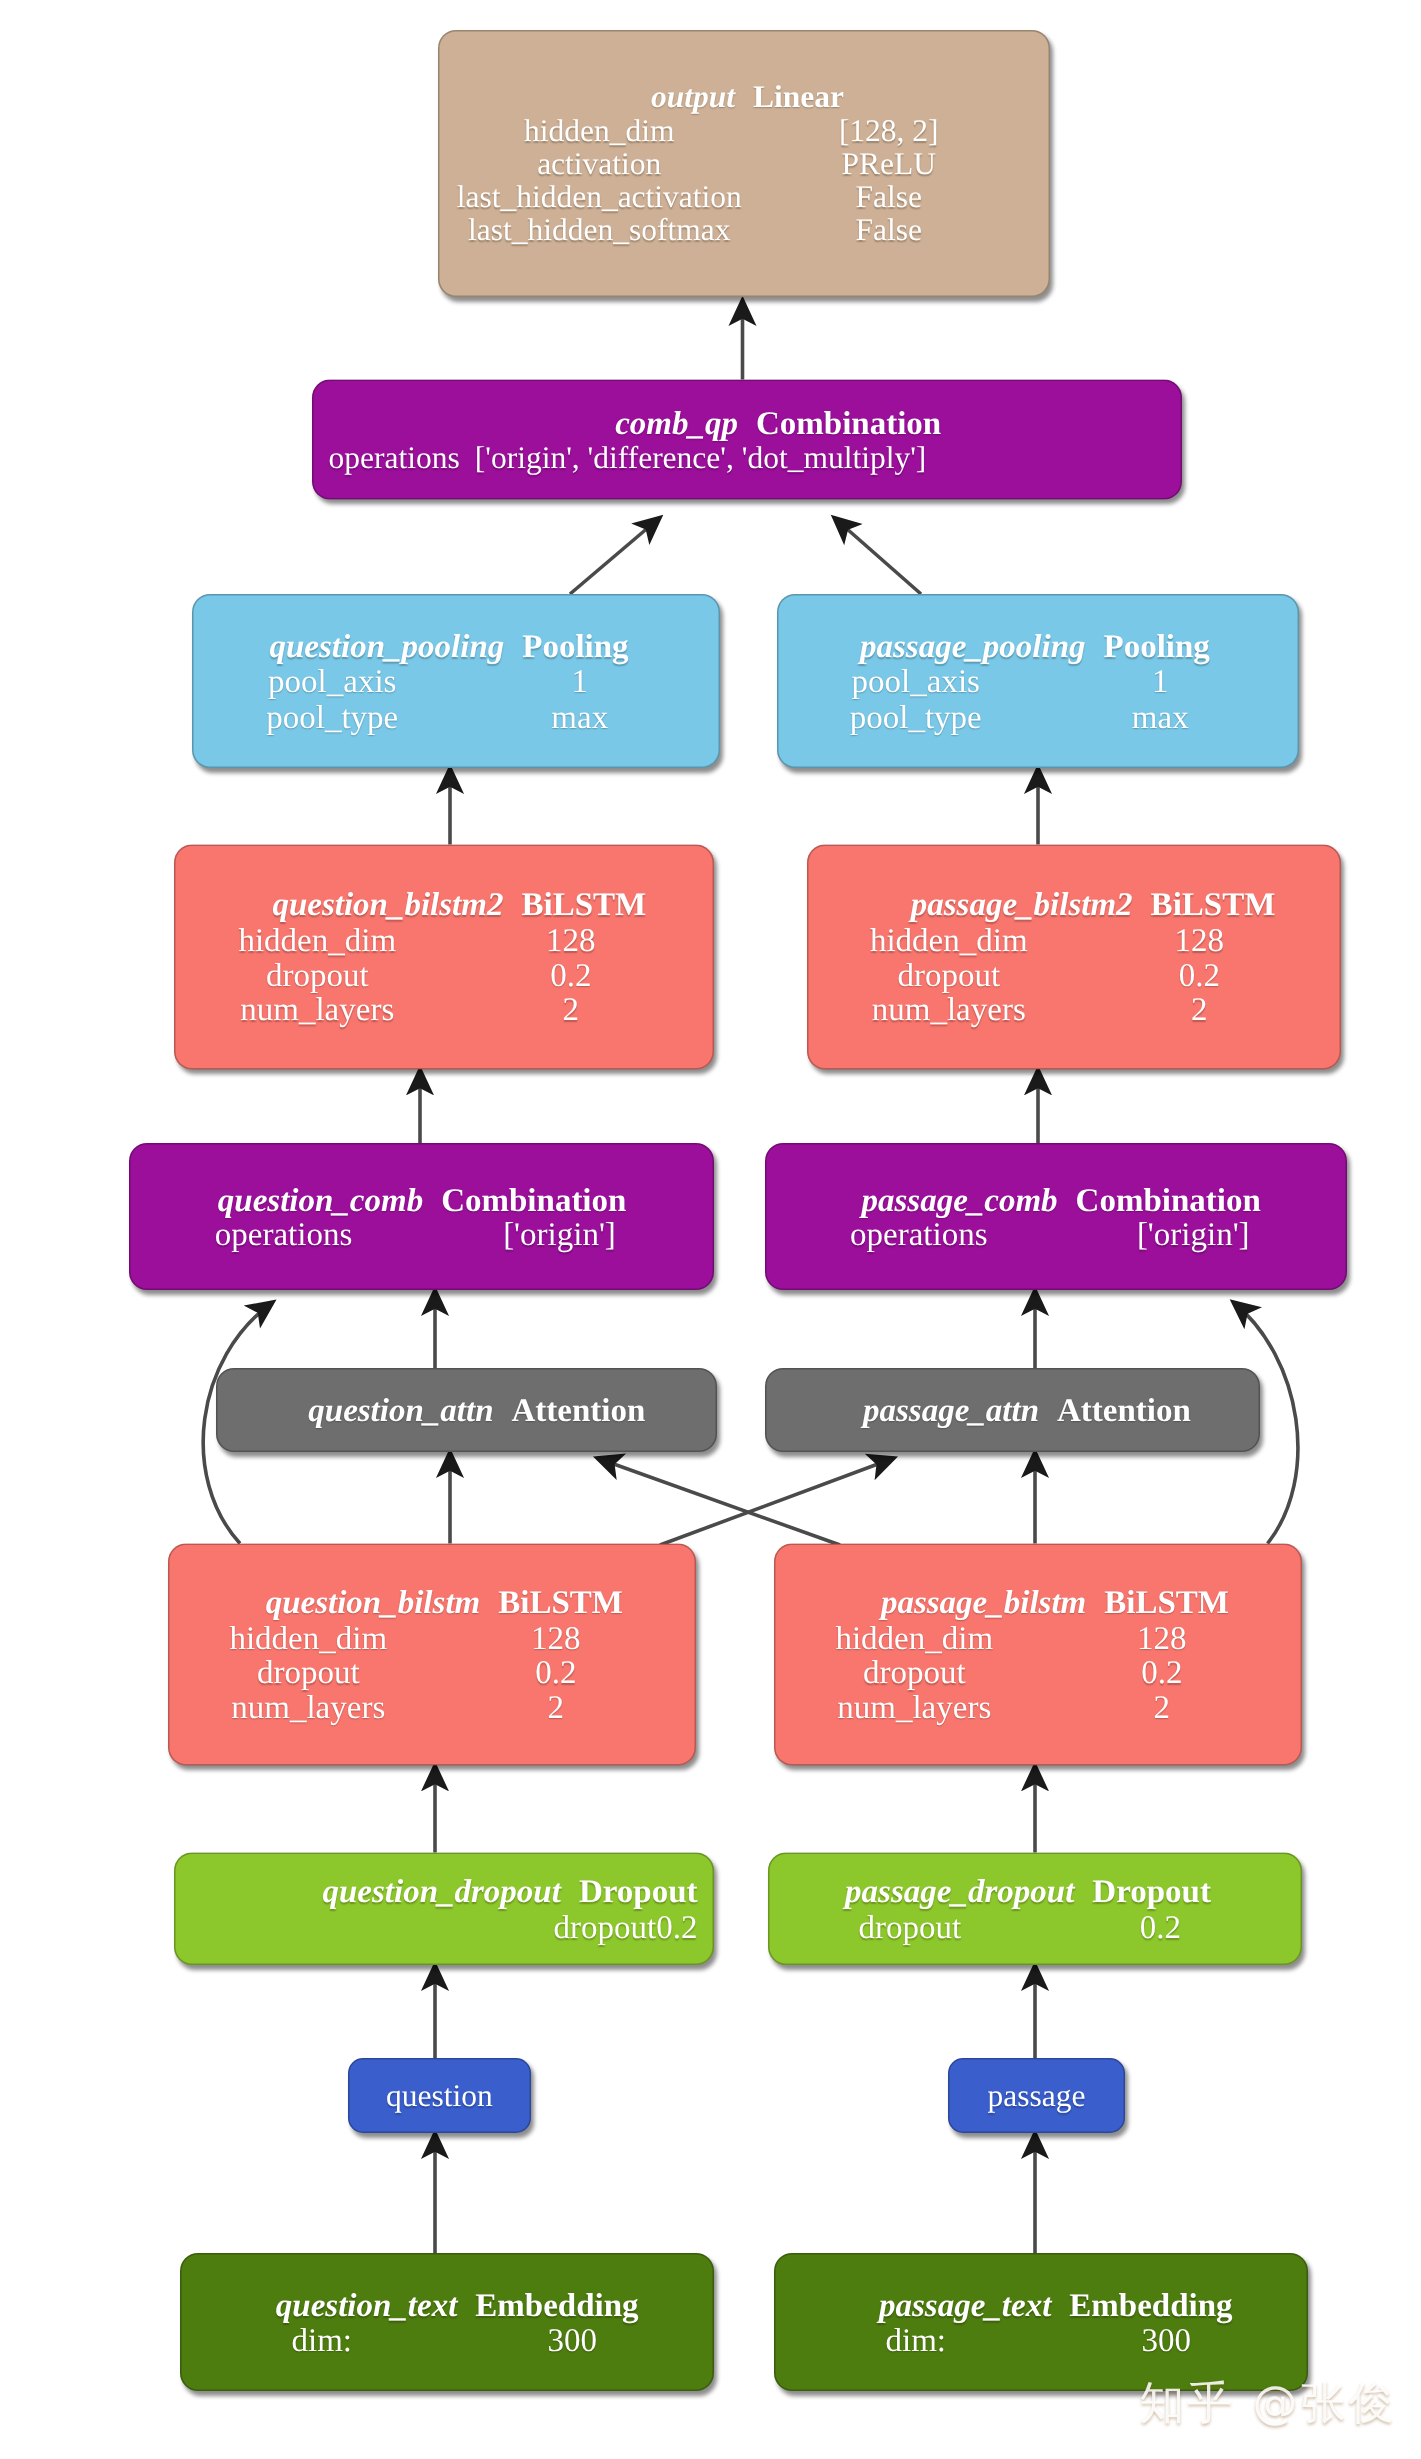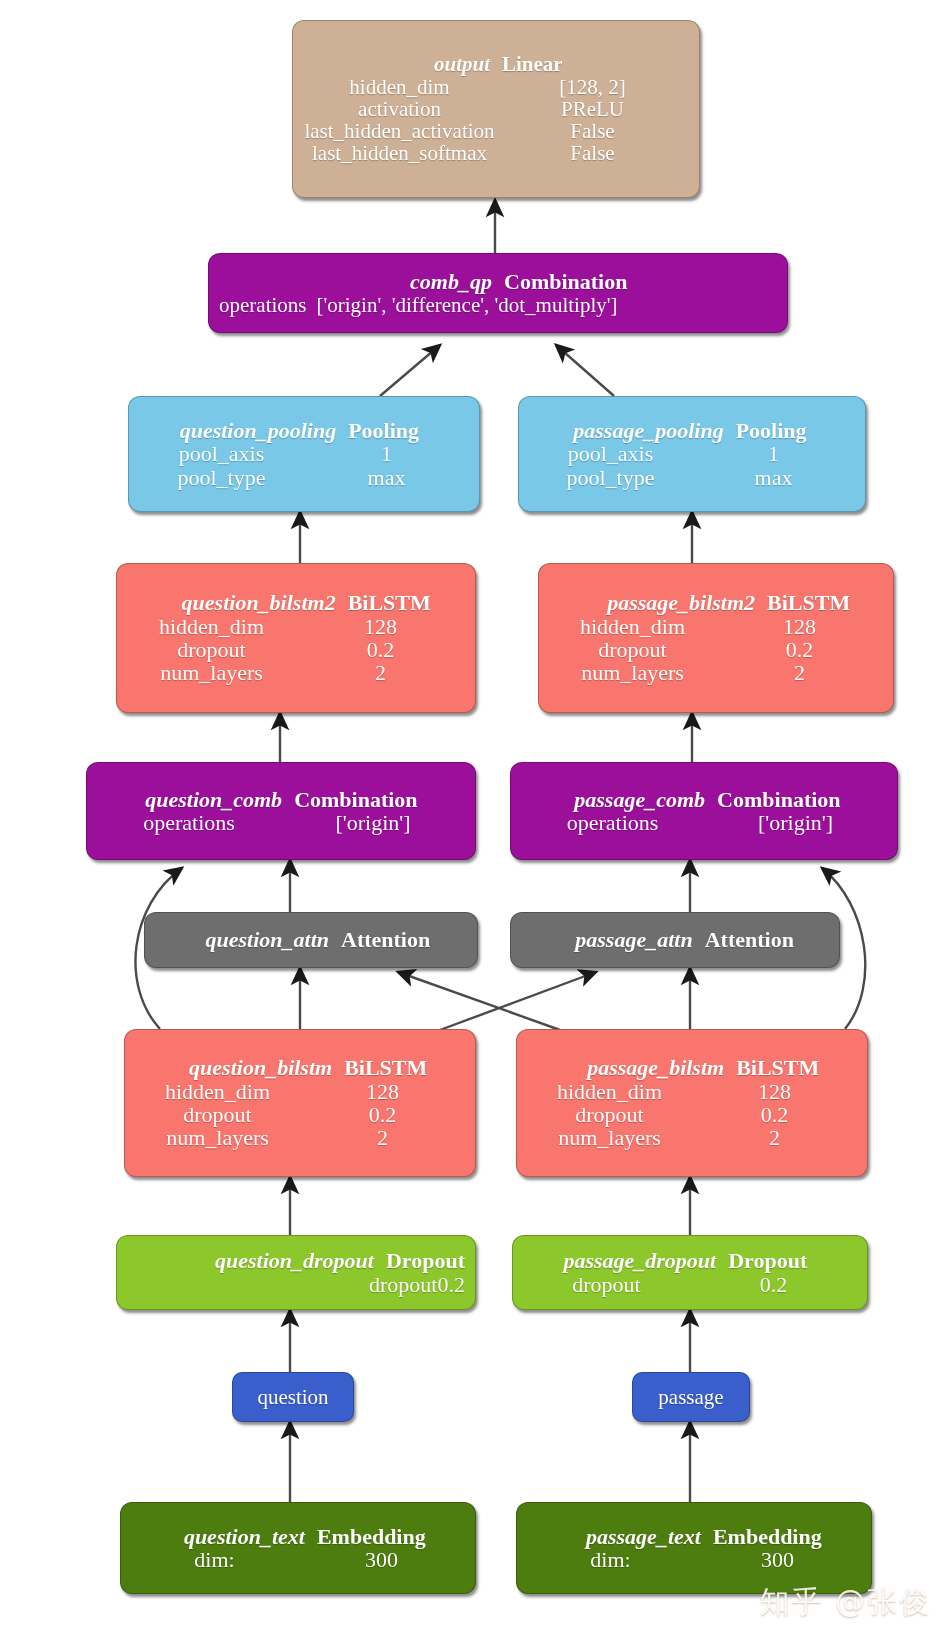--- a/index.html
+++ b/index.html
@@ -239,21 +239,21 @@
     </div>
   </div>
 
   <div class="node c-gray" style="left:510px;top:912px;width:330px;height:56px;font-size:22px;">
     <div class="row hdr">
       <span class="k" style="flex:1 1 58%;">passage_attn</span>
       <span class="v" style="flex:1 1 42%;">Attention</span>
     </div>
   </div>
 
-  <div class="node c-salmon" style="left:124px;top:1029px;width:352px;height:148px;font-size:22px;">
+  <div class="node c-salmon" style="left:112px;top:1029px;width:352px;height:148px;font-size:22px;">
     <div class="row hdr">
       <span class="k" style="flex:1 1 62%;">question_bilstm</span>
       <span class="v" style="flex:1 1 38%;">BiLSTM</span>
     </div>
     <div class="row">
       <span class="k">hidden_dim</span>
       <span class="v">128</span>
     </div>
     <div class="row">
       <span class="k">dropout</span>

